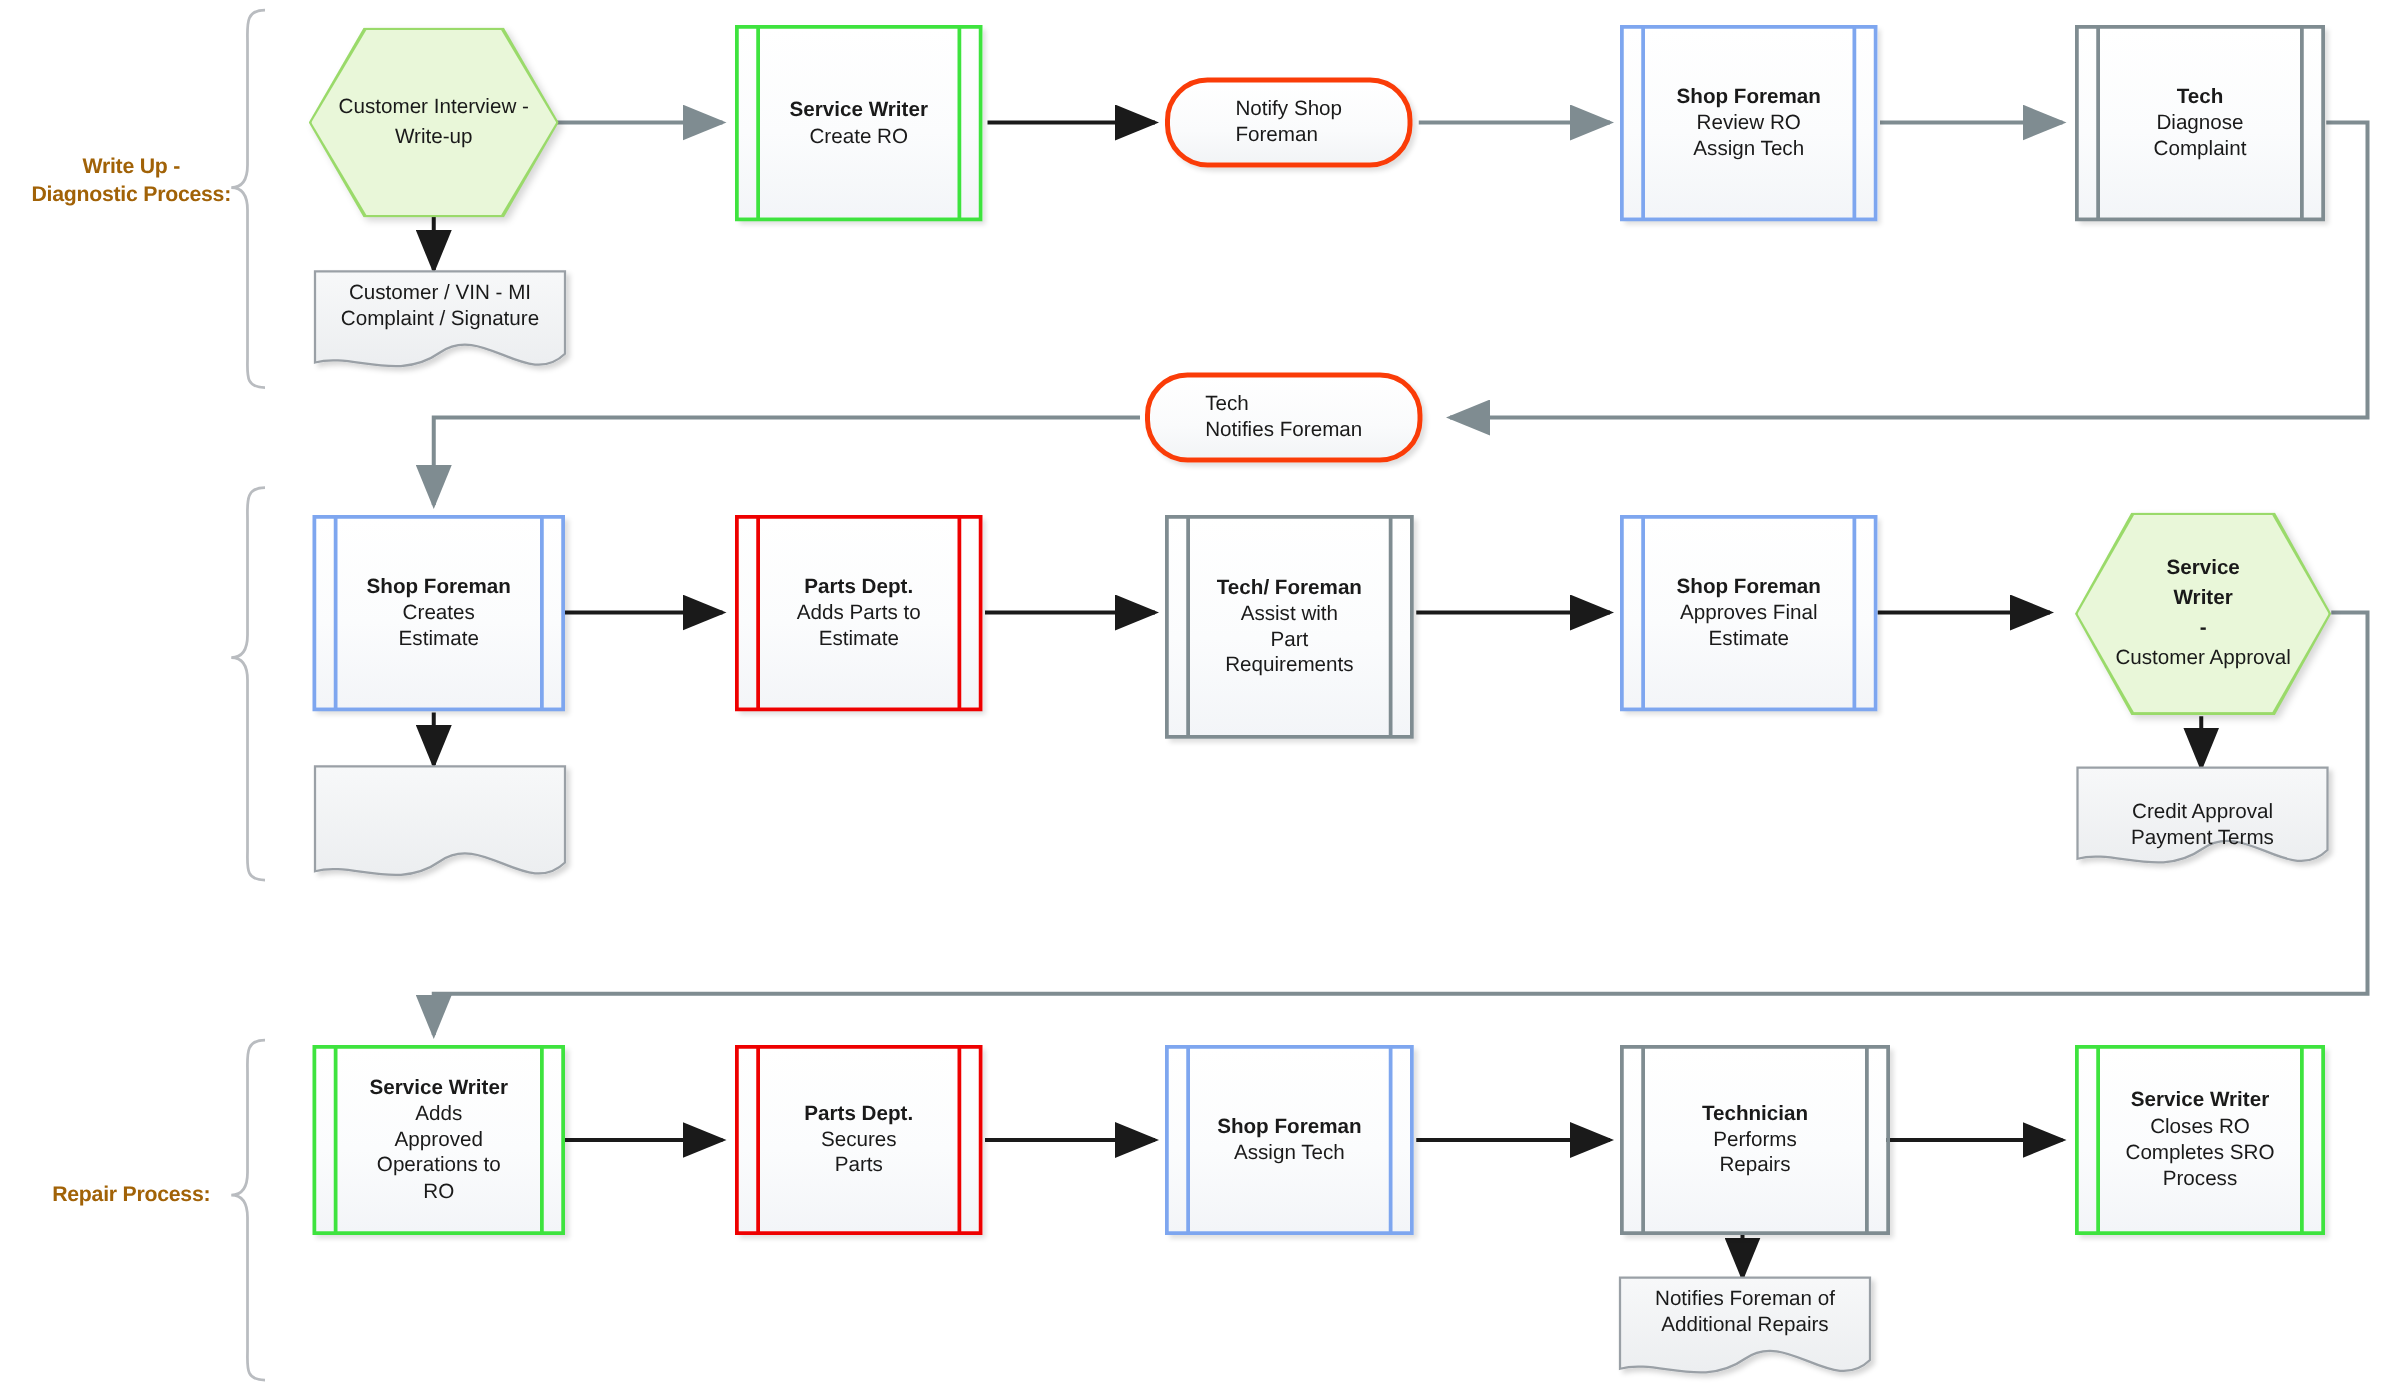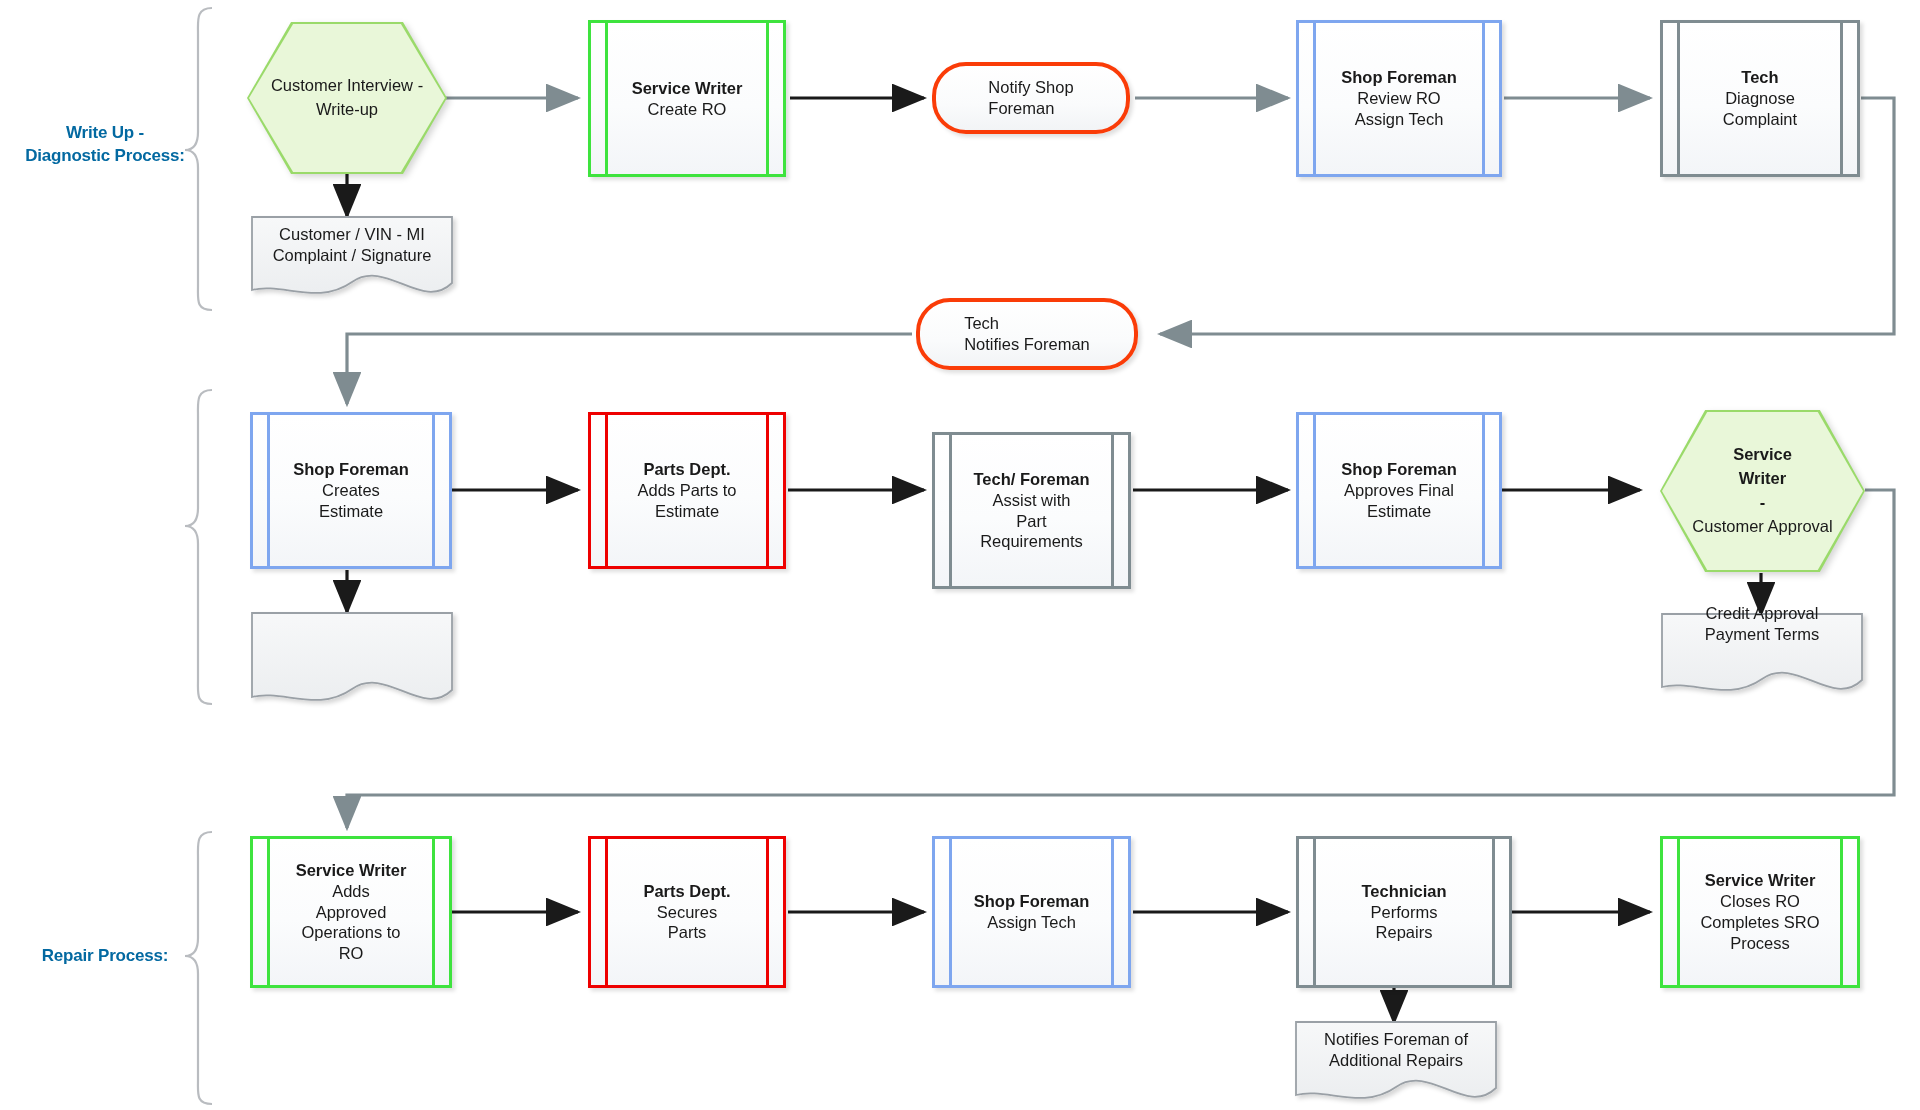--- a/index.html
+++ b/index.html
@@ -28,21 +28,21 @@
     pointer-events: none;
   }
 
   
   .row-label {
     position: absolute;
     font-weight: bold;
     font-size: 17px;
     line-height: 1.35;
     text-align: center;
-    color: #0369a1;
+    color: #a16207;
     letter-spacing: -0.2px;
   }
 
   
   .node {
     position: absolute;
     box-sizing: border-box;
     background: linear-gradient(180deg,#ffffff 0%,#fbfcfd 55%,#f3f5f8 100%);
     display: flex;
     align-items: center;
@@ -285,21 +285,21 @@
   <div class="node c-red" style="left:588px; top:412px; width:198px; height:157px;">
     <span class="bar l"></span>
     <span class="bar r"></span>
     <div class="inner">
       <span class="t1">Parts Dept.</span>
       <span class="t2">Adds Parts to</span>
       <span class="t2">Estimate</span>
     </div>
   </div>
 
-  <div class="node c-gray" style="left:932px; top:432px; width:199px; height:157px;">
+  <div class="node c-gray" style="left:932px; top:412px; width:199px; height:179px;">
     <span class="bar l"></span>
     <span class="bar r"></span>
     <div class="inner">
       <span class="t1">Tech/ Foreman</span>
       <span class="t2">Assist with</span>
       <span class="t2">Part</span>
       <span class="t2">Requirements</span>
     </div>
   </div>
 
@@ -320,21 +320,21 @@
       <div>
         <span class="t1">Service</span>
         <span class="t1">Writer</span>
         <span class="t1">-</span>
         <span class="t2">Customer</span>
         <span class="t2">Approval</span>
       </div>
     </div>
   </div>
 
-  <div class="doc" style="left:1662px; top:596px; width:200px; height:80px;">
+  <div class="doc" style="left:1662px; top:632px; width:200px; height:80px;">
     <div class="doctext">
       <span>Credit Approval</span><br>
       <span>Payment Terms</span>
     </div>
   </div>
 
   <div class="node c-green" style="left:250px; top:836px; width:202px; height:152px;">
     <span class="bar l"></span>
     <span class="bar r"></span>
     <div class="inner">

